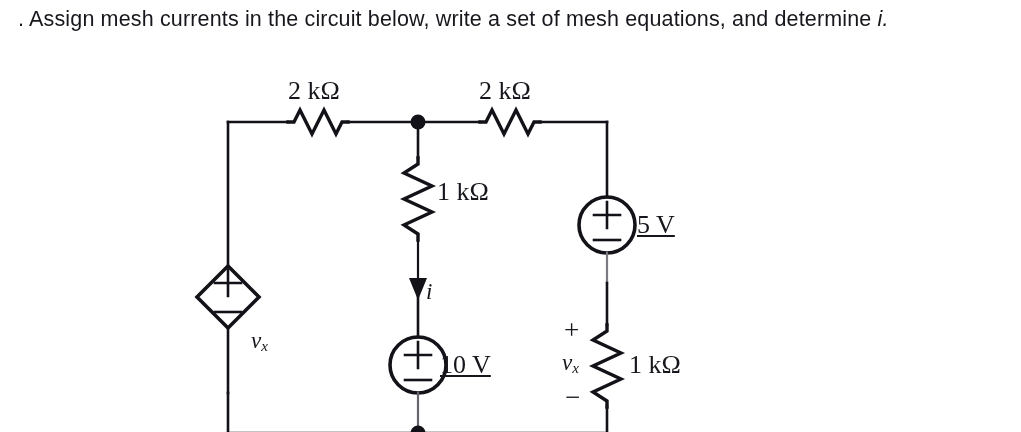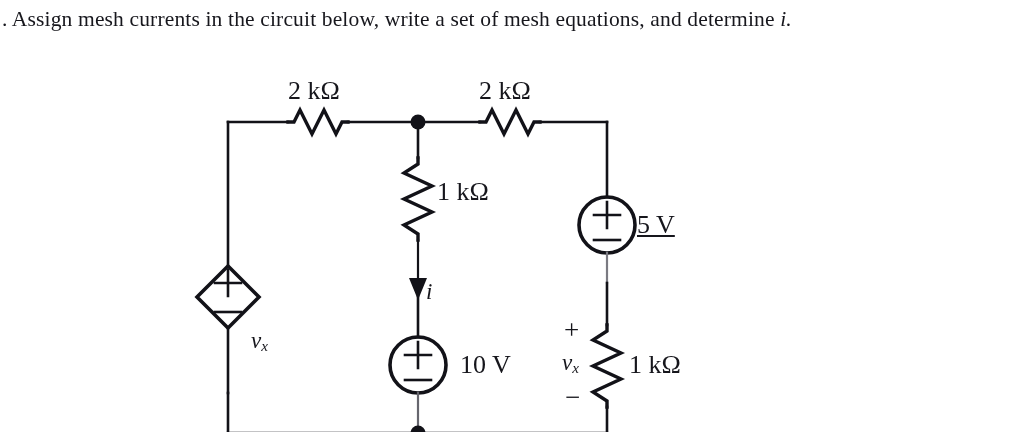--- a/index.html
+++ b/index.html
@@ -21,28 +21,28 @@
     inset: 0;
     width: 1021px;
     height: 432px;
   }
   .problem-statement {
     position: absolute;
     left: 0px;
     top: 4px;
     width: 859px;
     height: 34px;
-    font-family: Liberation Serif, serif;
+    font-family: Liberation Sans, sans-serif;
     font-size: 21.5px;
     line-height: 30px;
     letter-spacing: 0.15px;
     color: #17171d;
     white-space: nowrap;
     text-align: left;
-    padding-left: 2px;
+    padding-left: 18px;
     box-sizing: border-box;
   }
   .problem-statement .tail-italic {
     font-style: italic;
   }
   #circuit-figure {
     position: absolute;
     left: 0px;
     top: 40px;
     width: 864px;
@@ -155,21 +155,21 @@
     </svg>
 
     <div class="lbl lbl-val" style="left:288px; top:38px;">2 kΩ</div>
 
     <div class="lbl lbl-val" style="left:479px; top:38px;">2 kΩ</div>
 
     <div class="lbl lbl-val" style="left:437px; top:139px;">1 kΩ</div>
 
     <div class="lbl lbl-val" style="left:637px; top:172px;text-decoration:underline;">5 V</div>
 
-    <div class="lbl lbl-val" style="left:460px; top:312px;">10 V</div>
+    <div class="lbl lbl-val" style="left:440px; top:312px;text-decoration:underline;">10 V</div>
 
     <div class="lbl lbl-val" style="left:629px; top:312px;">1 kΩ</div>
 
     <div class="lbl lbl-var" style="left:426px; top:240px;">i</div>
 
     <div class="lbl lbl-var" style="left:251px; top:289px;"><span>v</span><sub>x</sub></div>
 
     <div class="lbl lbl-sign" style="left:564px; top:277px;">+</div>
 
     <div class="lbl lbl-var" style="left:562px; top:311px;"><span>v</span><sub>x</sub></div>

